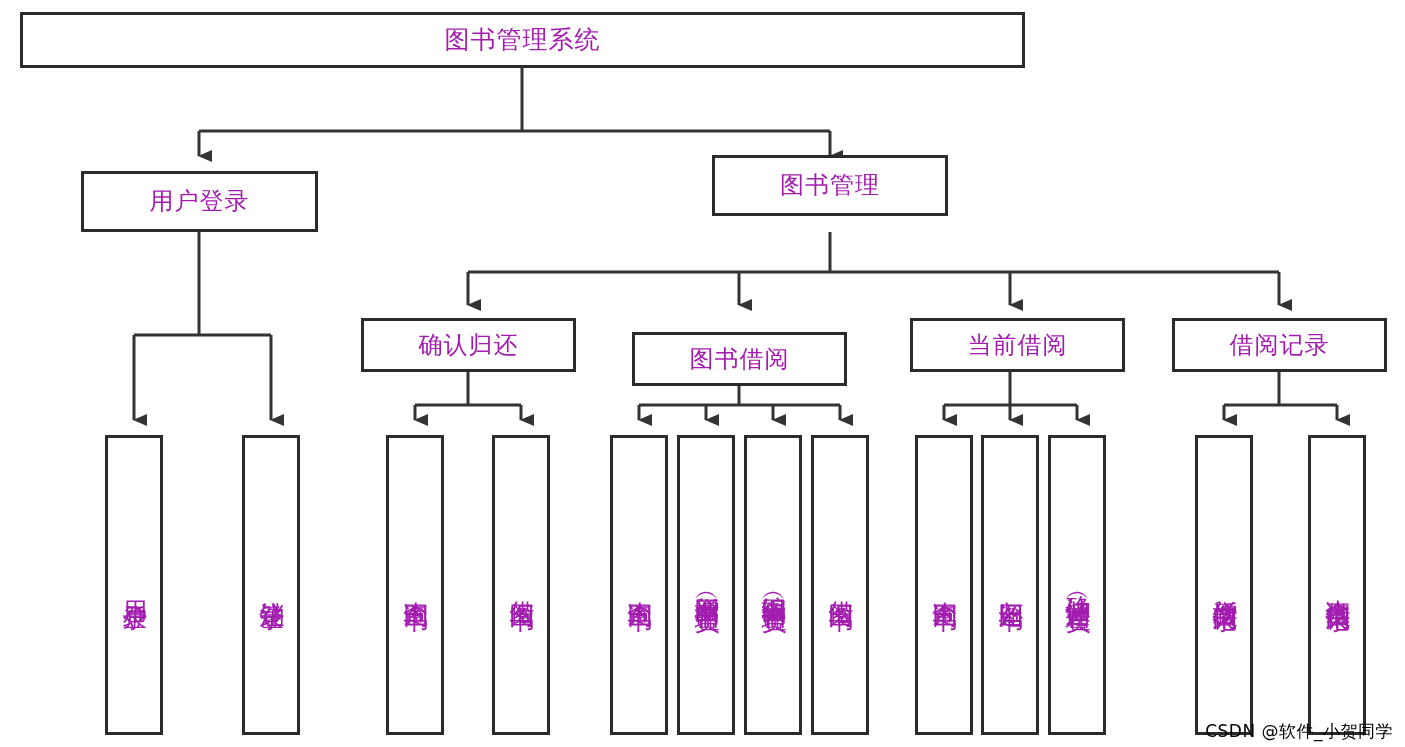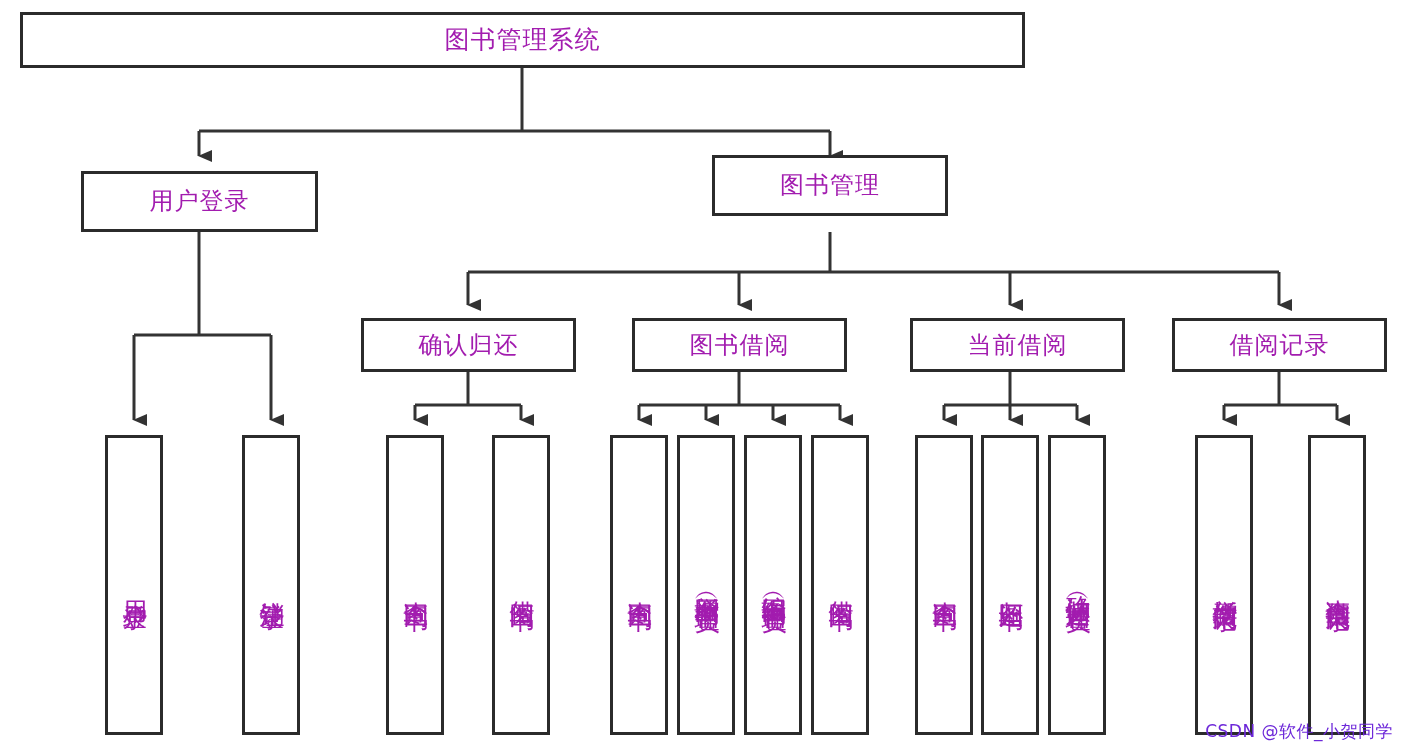--- a/index.html
+++ b/index.html
@@ -67,21 +67,21 @@
     writing-mode:vertical-rl;
     text-orientation:upright;
     white-space:nowrap;
   }
   
   #watermark{
     position:absolute;
     right:12px;
     bottom:4px;
     font-size:17px;
-    color:#6d28d9;
+    color:#000000;
     letter-spacing:0.5px;
     z-index:5;
     white-space:nowrap;
   }
 </style>
 </head>
 <body>
 
 <div id="canvas">
 
@@ -144,21 +144,21 @@
   </div>
 
   <div class="node h-node" style="left:712px; top:155px; width:236px; height:61px;">
     <span>图书管理</span>
   </div>
 
   <div class="node h-node" style="left:361px; top:318px; width:215px; height:54px;">
     <span>确认归还</span>
   </div>
 
-  <div class="node h-node" style="left:632px; top:318px; width:215px; height:54px;">
+  <div class="node h-node" style="left:632px; top:332px; width:215px; height:54px;">
     <span>图书借阅</span>
   </div>
 
   <div class="node h-node" style="left:903px; top:318px; width:215px; height:54px;margin-left:7px;">
     <span>当前借阅</span>
   </div>
 
   <div class="node h-node" style="left:1172px; top:318px; width:215px; height:54px;">
     <span>借阅记录</span>
   </div>

